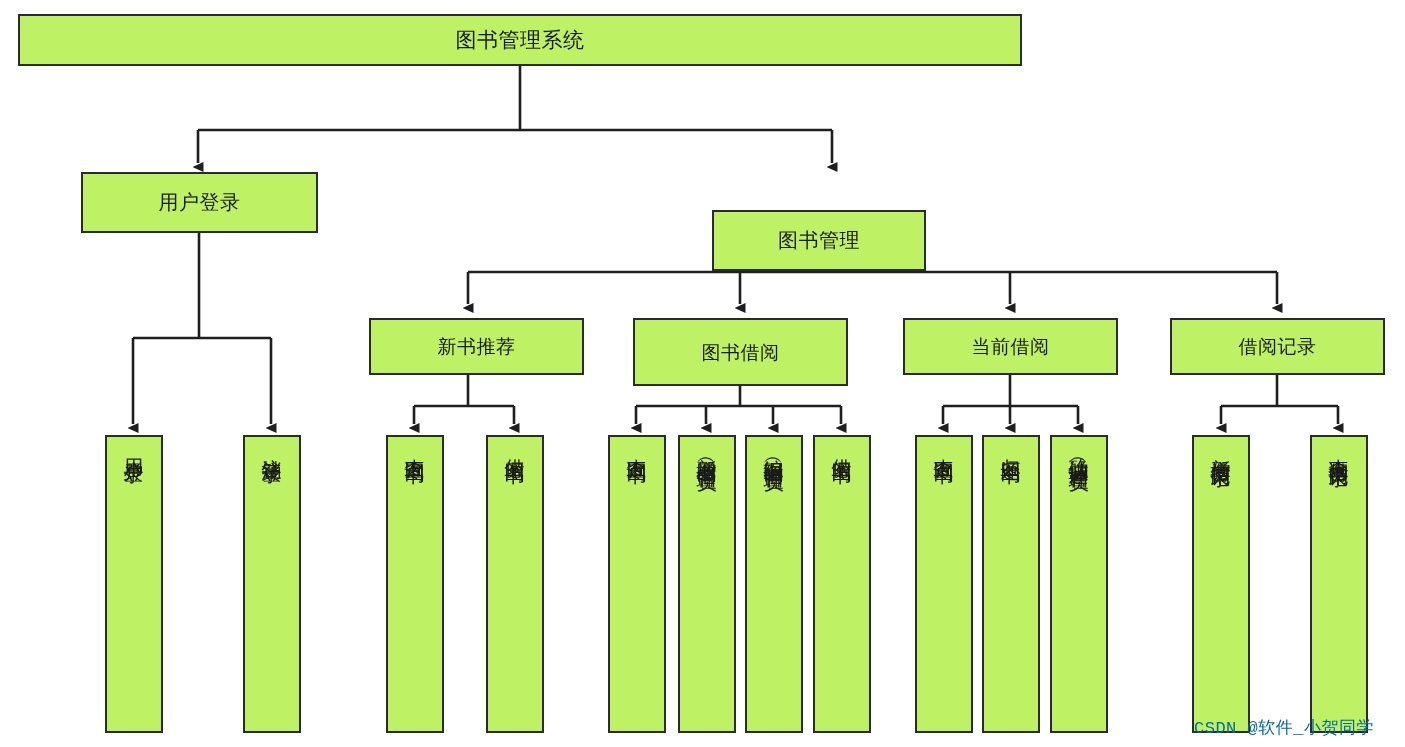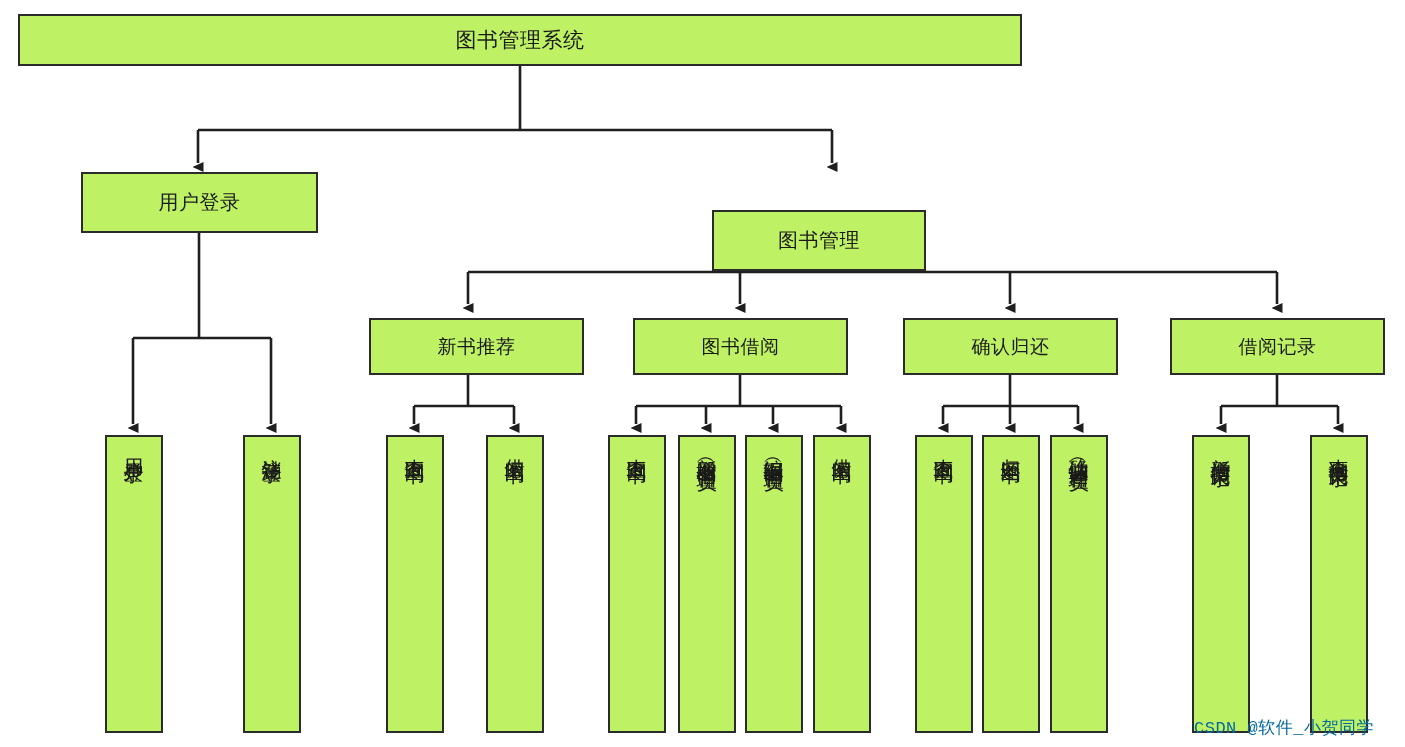--- a/index.html
+++ b/index.html
@@ -127,25 +127,25 @@
   <div class="node lvl1" style="left:81px; top:172px; width:237px; height:61px;">
     <span class="label">用户登录</span>
   </div>
   <div class="node lvl1" style="left:712px; top:172px; width:214px; height:61px;margin-top:38px;">
     <span class="label">图书管理</span>
   </div>
 
   <div class="node lvl2" style="left:361px; top:318px; width:215px; height:57px;margin-left:8px;">
     <span class="label">新书推荐</span>
   </div>
-  <div class="node lvl2" style="left:633px; top:318px; width:215px; height:57px;">
+  <div class="node lvl2" style="left:633px; top:318px; width:215px; height:68px;">
     <span class="label">图书借阅</span>
   </div>
   <div class="node lvl2" style="left:903px; top:318px; width:215px; height:57px;">
-    <span class="label">确认归还</span>
+    <span class="label">当前借阅</span>
   </div>
   <div class="node lvl2" style="left:1170px; top:318px; width:215px; height:57px;">
     <span class="label">借阅记录</span>
   </div>
 
   <div class="node leaf" style="left:105px; top:435px; width:58px; height:298px;">
     <span class="label">用户登录</span>
   </div>
   <div class="node leaf" style="left:243px; top:435px; width:58px; height:298px;">
     <span class="label">注销登录</span>

